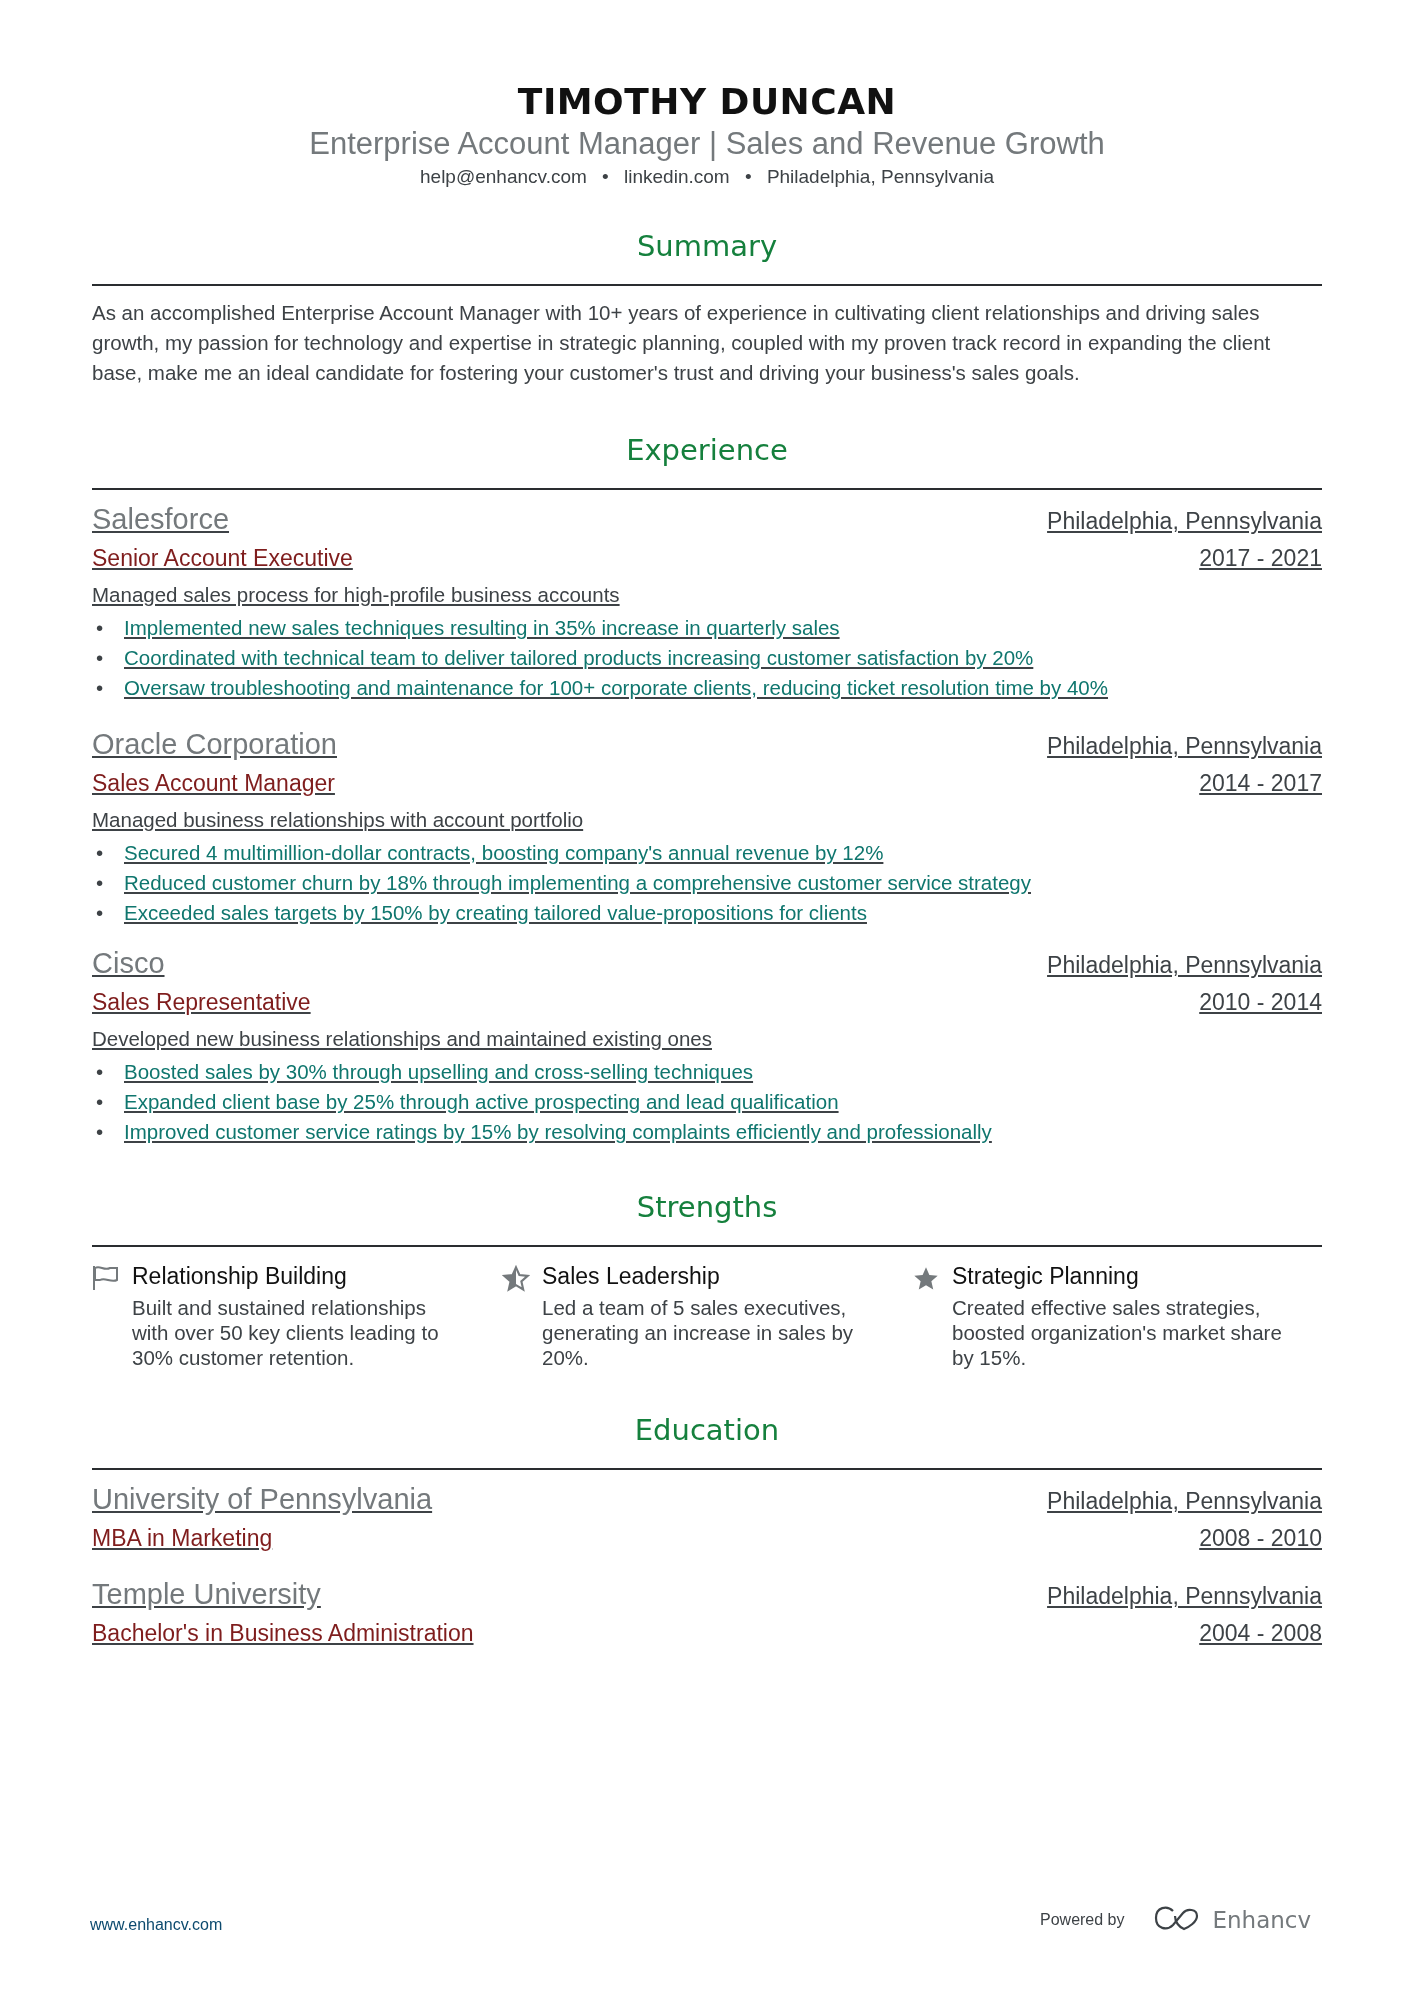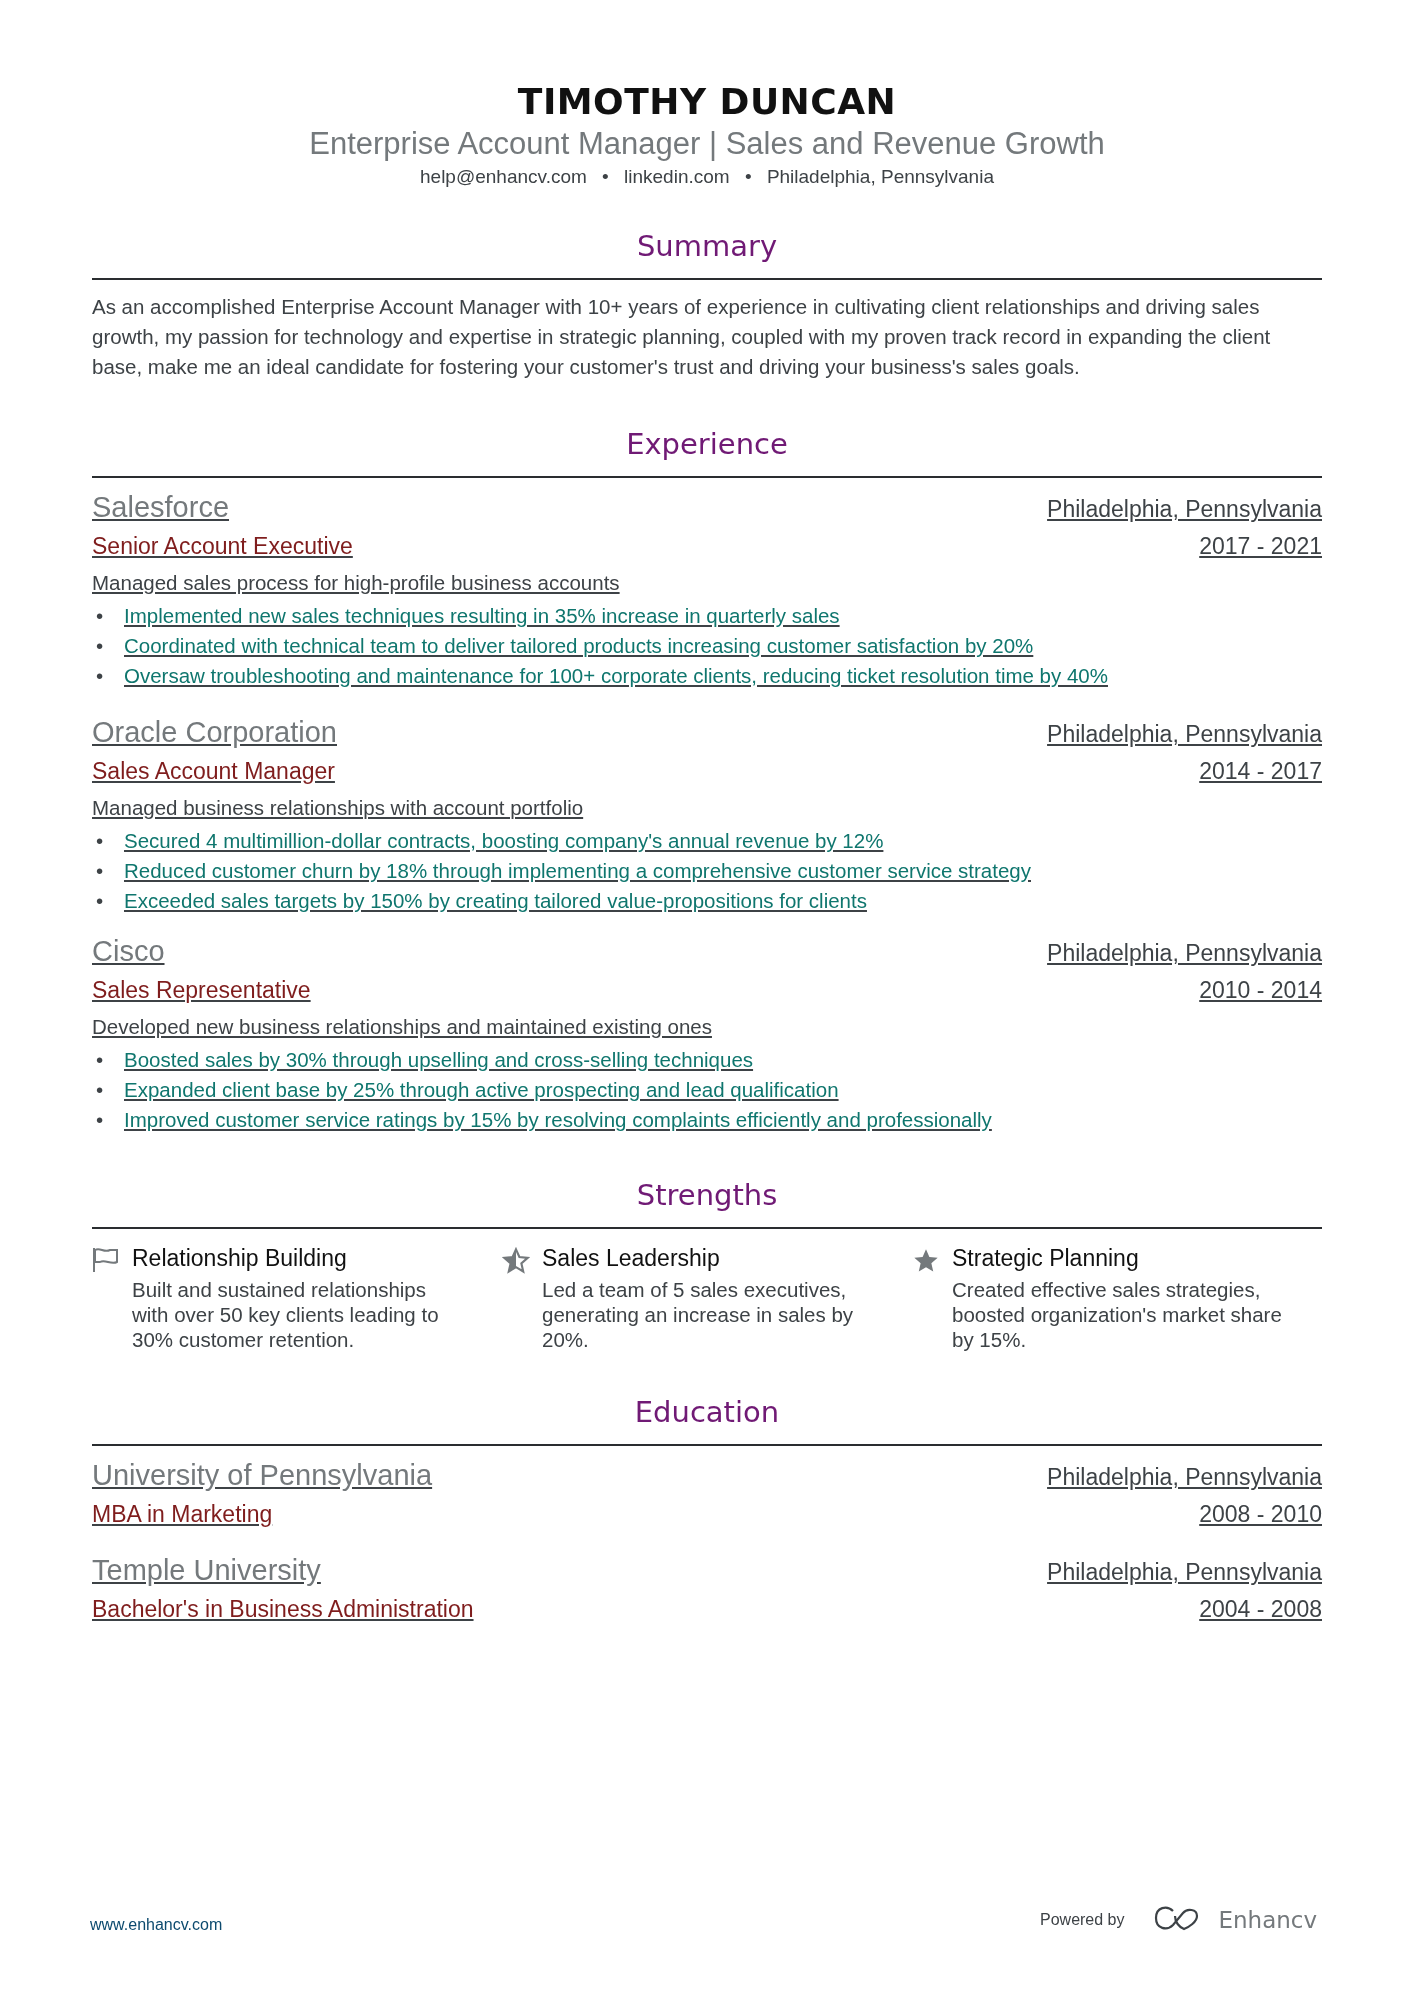--- a/index.html
+++ b/index.html
@@ -3,41 +3,41 @@
 <meta charset="utf-8">
 <style>
   html, body { margin: 0; padding: 0; background: #ffffff; }
   body { width: 1410px; height: 1995px; position: relative; font-family: "Liberation Sans", sans-serif; color: #3d4246; }
   .page { position: absolute; left: 92px; top: 0; width: 1230px; }
   .header { text-align: center; padding-top: 80px; }
   .name { font-family: "DejaVu Sans", sans-serif; font-weight: bold; font-size: 36px; color: #111; letter-spacing: 0.5px; line-height: 44px; }
   .title { font-size: 31px; color: #74797c; line-height: 40px; margin-top: 0px; }
   .contacts { font-size: 19px; color: #3d4246; line-height: 26px; }
   .contacts .sep { margin: 0 10px; }
-  .section-head { text-align: center; font-family: "DejaVu Sans", sans-serif; font-size: 29px; color: #701a75; line-height: 40px; border-bottom: 2px solid #2a2d30; padding-bottom: 12px; }
+  .section-head { text-align: center; font-family: "DejaVu Sans", sans-serif; font-size: 29px; color: #15803d; line-height: 40px; border-bottom: 2px solid #2a2d30; padding-bottom: 18px; }
   .summary-text { font-size: 20.5px; line-height: 30px; color: #3d4246; margin-top: 12px; }
   .entry { margin-top: 14px; text-decoration: underline; }
   .row { display: flex; justify-content: space-between; align-items: baseline; }
   .company { font-size: 29px; color: #74797c; line-height: 38px; }
   .loc { font-size: 23px; color: #3d4246; line-height: 36px; }
   .role { font-size: 23px; color: #7f1d1d; line-height: 38px; }
   .dates { font-size: 23px; color: #3d4246; line-height: 38px; }
   .desc { font-size: 20.5px; color: #3d4246; line-height: 32px; margin-top: 2px; }
   ul.bullets { list-style: none; margin: 2px 0 0 0; padding: 0; }
   ul.bullets li { font-size: 20.5px; line-height: 30px; color: #0f766e; position: relative; padding-left: 32px; }
   ul.bullets li::before { content: "\2022"; position: absolute; left: 4px; top: 0; color: #3d4246; }
   .strengths { display: flex; margin-top: 14px; }
   .strength { width: 428px; display: flex; }
   .s-icon { width: 40px; flex: none; padding-top: 4px; }
   .s-title { font-size: 23px; color: #111; line-height: 30px; }
   .s-desc { font-size: 20.5px; color: #3d4246; line-height: 25px; margin-top: 4px; width: 330px; }
   .footer-left { position: absolute; left: 90px; top: 1916px; font-size: 16px; color: #0c4a6e; }
   .footer-right { position: absolute; left: 1040px; top: 1905px; display: flex; align-items: center; }
   .powered { font-size: 16px; color: #3d4246; margin-right: 28px; }
-  .brand { font-size: 23px; color: #74797c; margin-left: 18px; font-family: "DejaVu Sans", sans-serif; }
+  .brand { font-size: 23px; color: #74797c; margin-left: 12px; font-family: "DejaVu Sans", sans-serif; }
 </style>
 </head>
 <body>
 
 <div class="page">
 
   <div class="header">
     <div class="name">TIMOTHY DUNCAN</div>
     <div class="title">Enterprise Account Manager | Sales and Revenue Growth</div>
     <div class="contacts">

